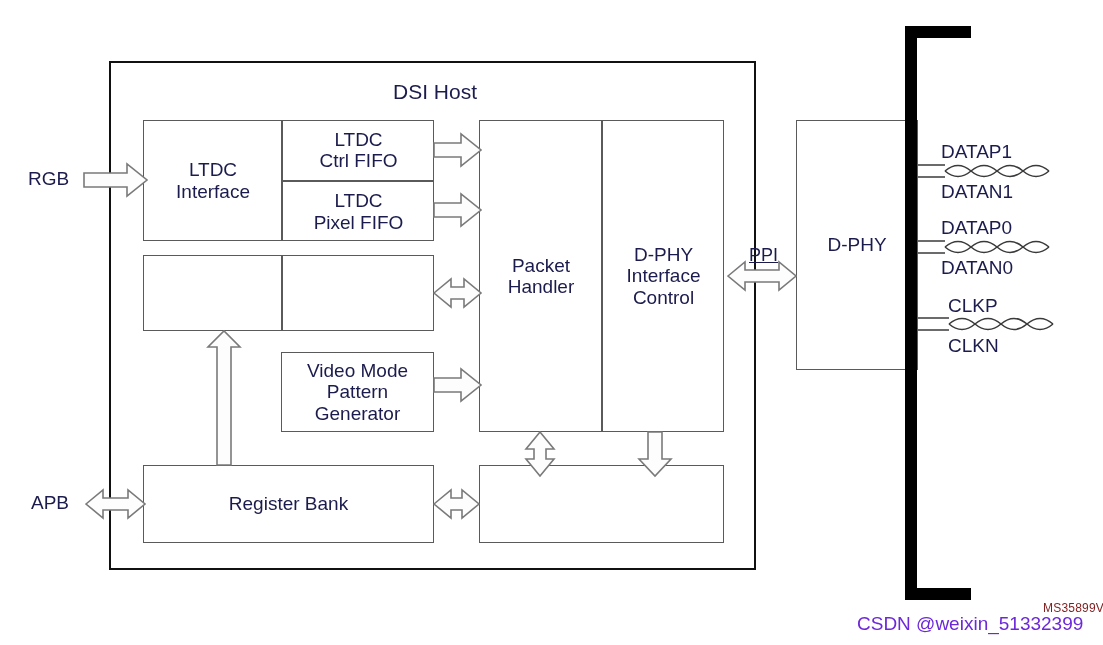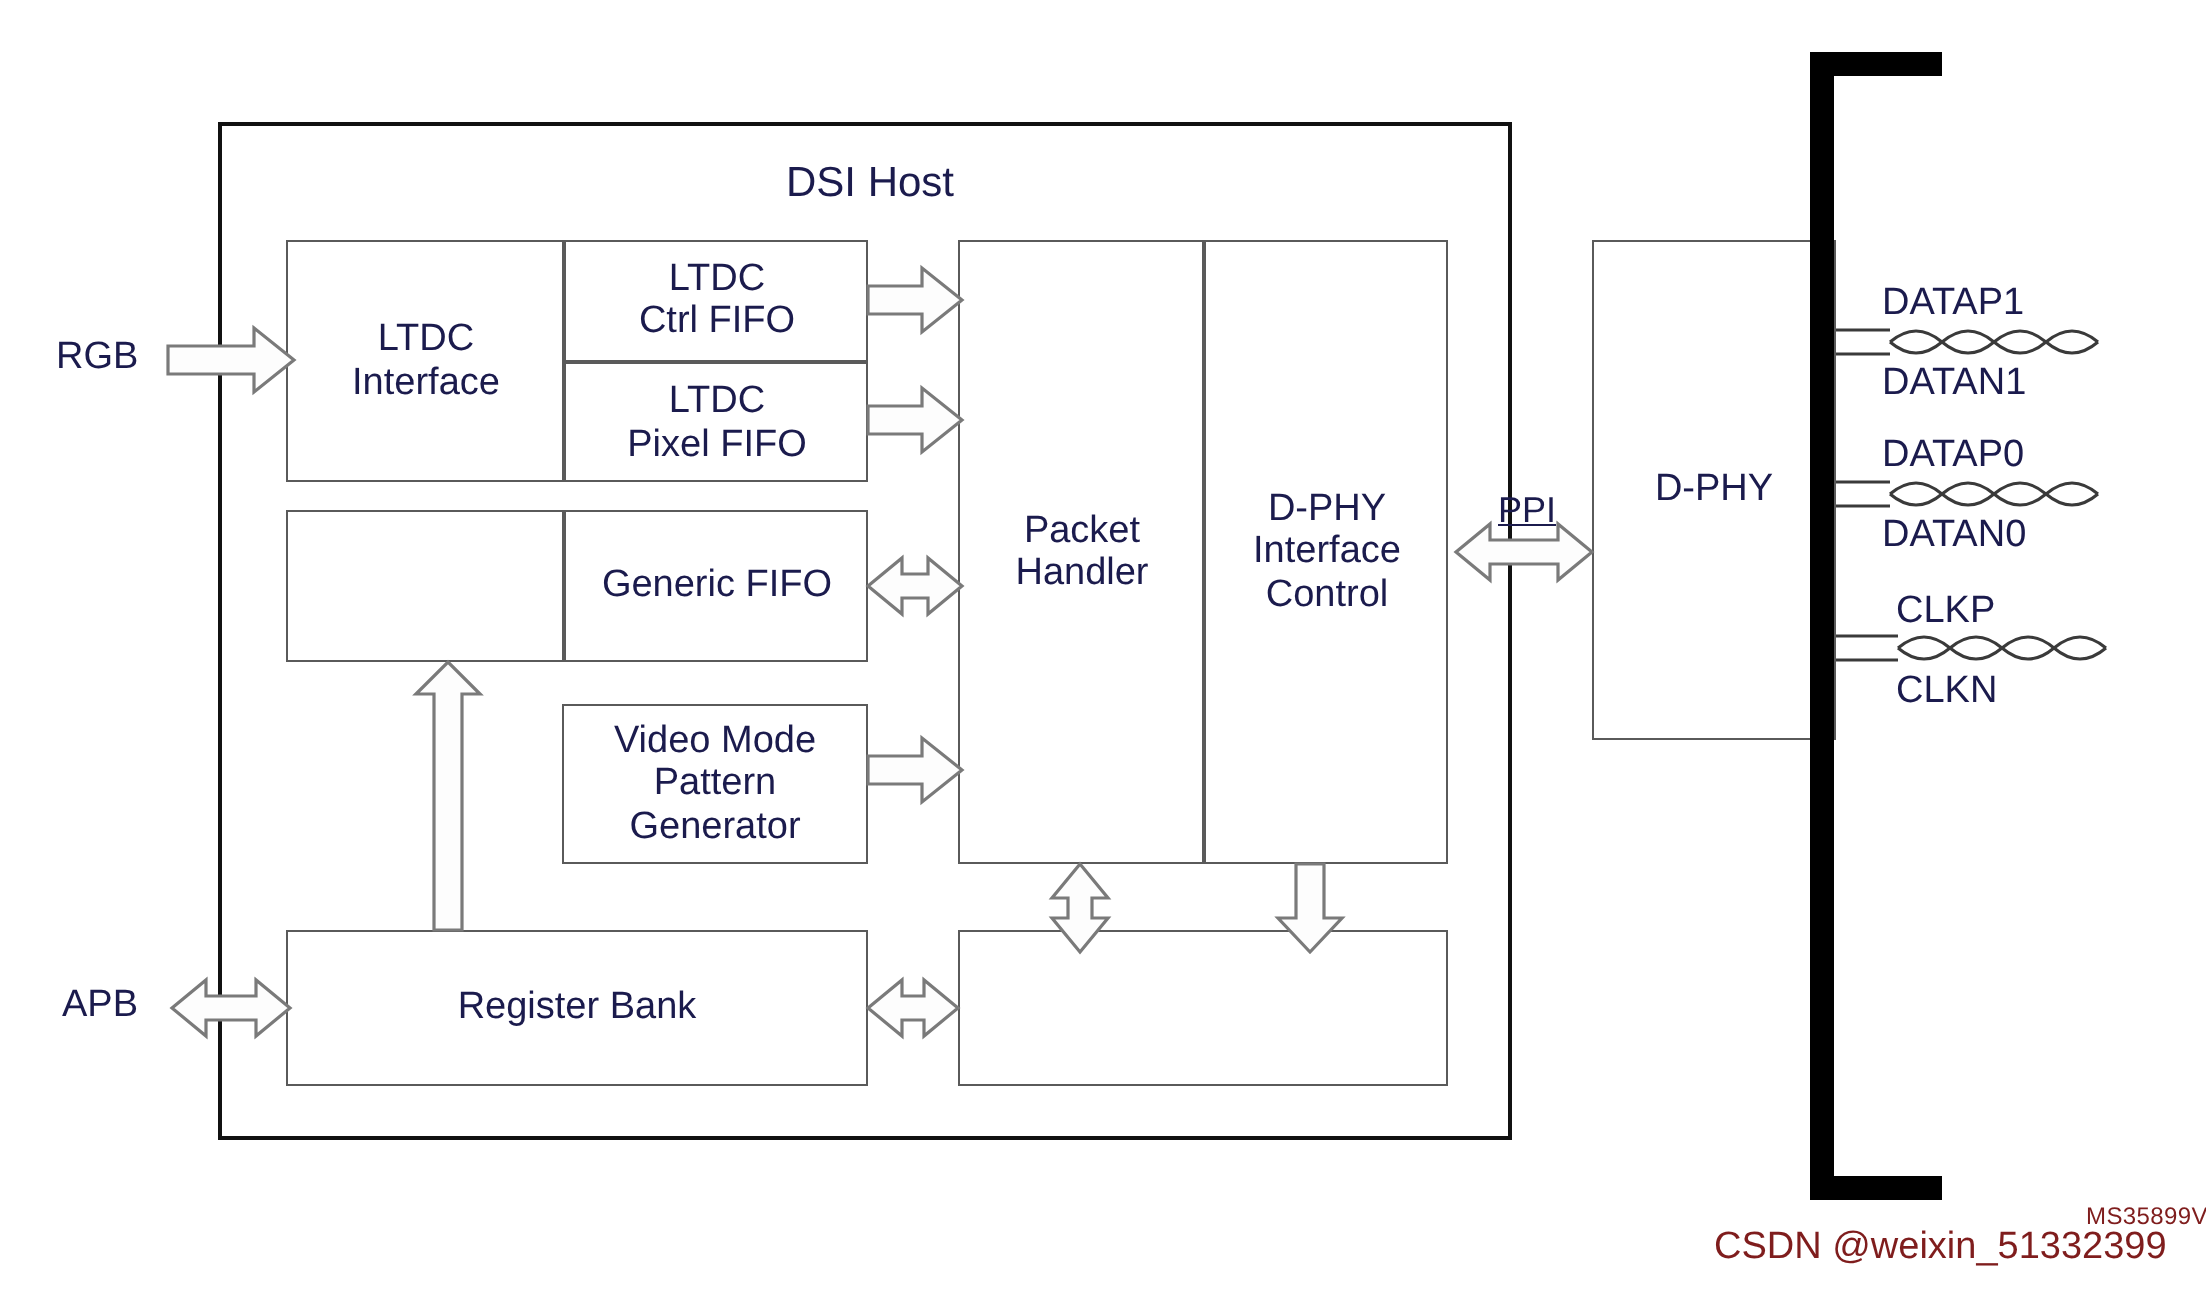--- a/index.html
+++ b/index.html
@@ -7,21 +7,21 @@
   #stage{position:relative;width:1103px;height:645px;background:#fff;overflow:hidden;}
 
   .box{position:absolute;border:1.6px solid #5a5a5a;background:#fff;box-sizing:border-box;}
   .lbl{position:absolute;display:flex;align-items:center;justify-content:center;
        text-align:center;color:#1b1b4d;line-height:1.12;white-space:pre-line;
        font-size:19px;box-sizing:border-box;pointer-events:none;}
   .frame{position:absolute;border:2.4px solid #111;background:transparent;box-sizing:border-box;}
   .divider{position:absolute;background:#5a5a5a;}
   .plaintext{position:absolute;color:#1b1b4d;font-size:19px;white-space:nowrap;}
   svg.layer{position:absolute;left:0;top:0;width:1103px;height:645px;pointer-events:none;overflow:visible;}
-  .wm{position:absolute;color:#7f1d1d;font-size:19px;white-space:nowrap;}
+  .wm{position:absolute;color:#6d28d9;font-size:19px;white-space:nowrap;}
   .figid{position:absolute;color:#7f1d1d;font-size:12px;font-weight:normal;white-space:nowrap;letter-spacing:.2px;margin-left:47px;}
 </style>
 </head>
 <body>
 
 <div id="stage">
 
   <div class="frame" style="left:109px;top:61px;width:647px;height:509px;"></div>
 
   <div class="lbl" style="left:335px;top:78px;width:200px;height:28px;font-size:21px;">DSI Host</div>
@@ -33,21 +33,20 @@
   <div class="lbl" style="left:145px;top:120px;width:136px;height:121px;">LTDC
 Interface</div>
   <div class="lbl" style="left:283px;top:120px;width:151px;height:60px;">LTDC
 Ctrl FIFO</div>
   <div class="lbl" style="left:283px;top:182px;width:151px;height:59px;">LTDC
 Pixel FIFO</div>
 
   <div class="box" style="left:143px;top:255px;width:291px;height:76px;"></div>
   <div class="divider" style="left:281px;top:255px;width:1.6px;height:76px;"></div>
 
-  <div class="lbl" style="left:283px;top:255px;width:151px;height:76px;">Generic FIFO</div>
 
   <div class="box" style="left:281px;top:352px;width:153px;height:80px;"></div>
   <div class="lbl" style="left:281px;top:352px;width:153px;height:80px;">Video Mode
 Pattern
 Generator</div>
 
   <div class="box" style="left:479px;top:120px;width:245px;height:312px;"></div>
   <div class="divider" style="left:601px;top:120px;width:1.6px;height:312px;"></div>
 
   <div class="lbl" style="left:481px;top:120px;width:120px;height:312px;border-radius:30px;">Packet

